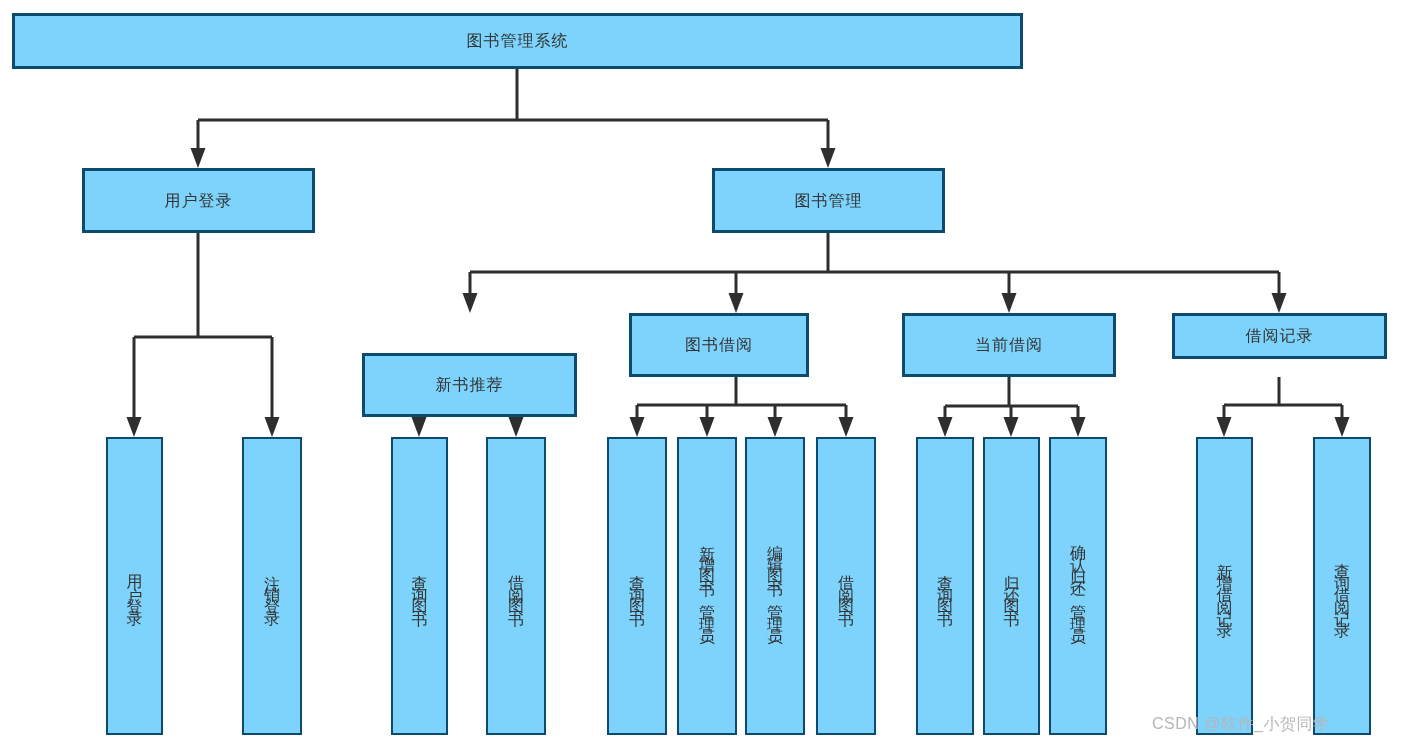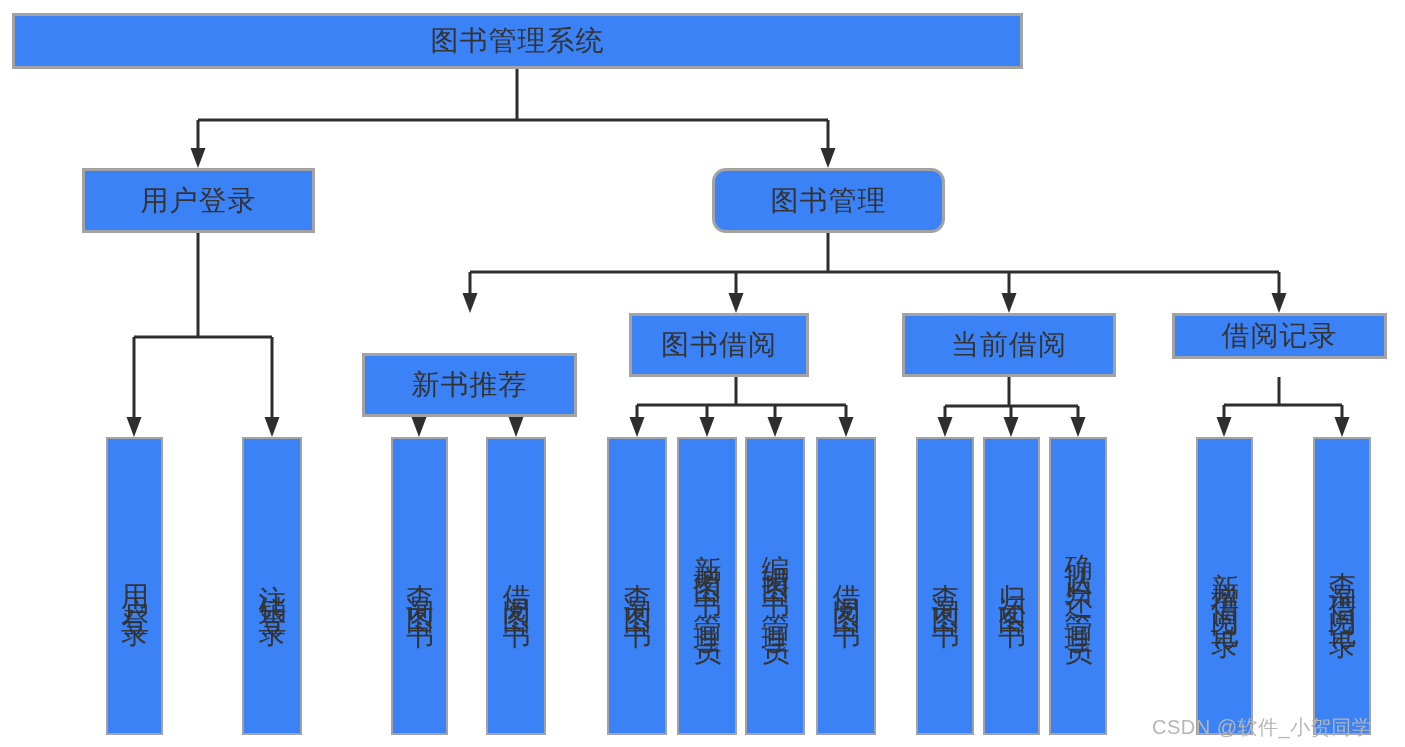--- a/index.html
+++ b/index.html
@@ -26,48 +26,48 @@
     stroke: #2e2e2e;
     stroke-width: 3;
   }
   .connectors polygon {
     fill: #2e2e2e;
     stroke: none;
   }
   .node {
     position: absolute;
     box-sizing: border-box;
-    background: #3b82f6;
-    border: 3px solid #a3a3a3;
+    background: #7dd3fc;
+    border: 3px solid #0c4a6e;
     display: flex;
     align-items: center;
     justify-content: center;
     color: #333333;
-    font-size: 28px;
+    font-size: 16px;
     line-height: 1;
   }
   .node.h-node span {
     white-space: nowrap;
     letter-spacing: 1px;
   }
   .node.v-node {
     border-width: 2.5px;
   }
   .node.v-node span {
     writing-mode: vertical-rl;
     text-orientation: mixed;
     letter-spacing: 12px;
     line-height: 1;
     white-space: nowrap;
   }
   .watermark {
     position: absolute;
     left: 1152px;
     top: 714px;
-    font-size: 20px;
+    font-size: 16px;
     color: #b6b6b6;
     white-space: nowrap;
     z-index: 5;
     letter-spacing: 0.5px;
   }
 </style>
 </head>
 <body>
 
 <div class="canvas">
@@ -108,21 +108,21 @@
     <polygon points="1342,437 1334.5,417 1349.5,417"></polygon>
   </svg>
 
   <div class="node h-node" style="left:12px; top:13px; width:1011px; height:56px;">
     <span>图书管理系统</span>
   </div>
 
   <div class="node h-node" style="left:82px; top:168px; width:233px; height:65px;">
     <span>用户登录</span>
   </div>
-  <div class="node h-node" style="left:712px; top:168px; width:233px; height:65px;border-radius:14px;">
+  <div class="node h-node" style="left:712px; top:168px; width:233px; height:65px;">
     <span>图书管理</span>
   </div>
 
   <div class="node h-node" style="left:362px; top:313px; width:215px; height:64px;margin-top:40px;">
     <span>新书推荐</span>
   </div>
   <div class="node h-node" style="left:629px; top:313px; width:180px; height:64px;">
     <span>图书借阅</span>
   </div>
   <div class="node h-node" style="left:902px; top:313px; width:214px; height:64px;">

